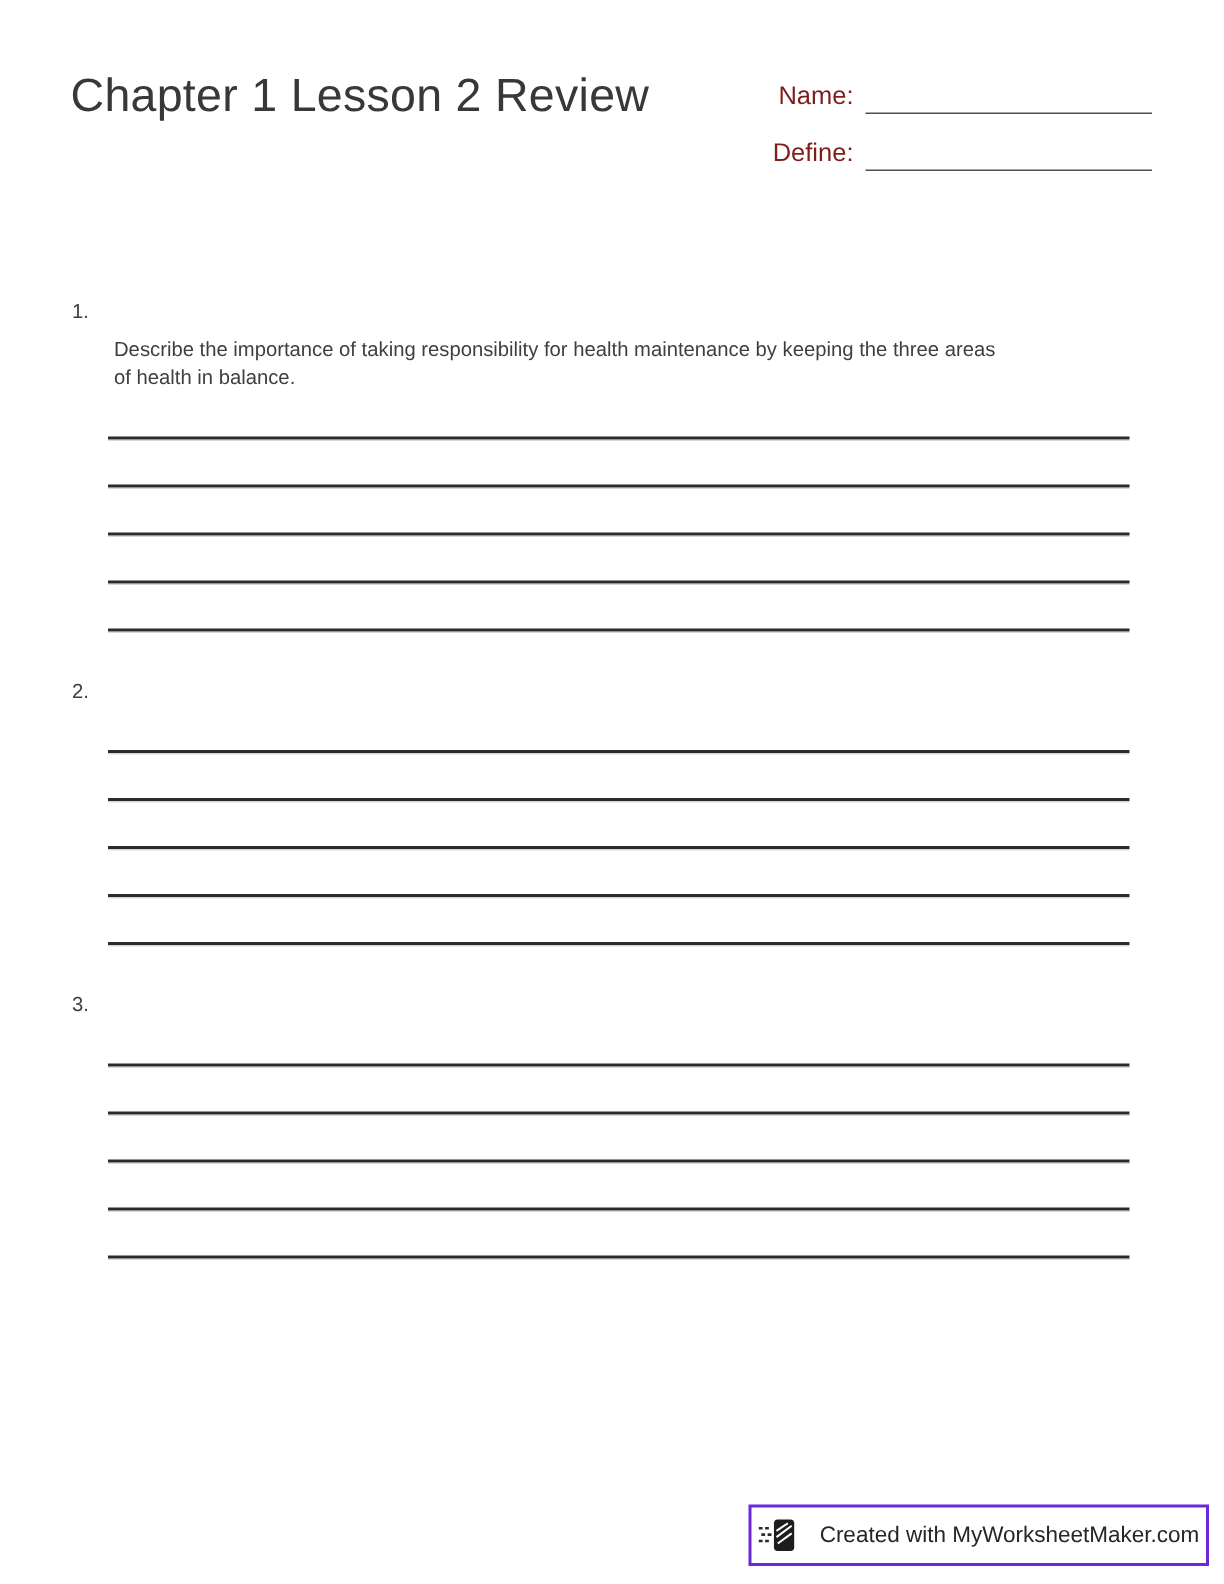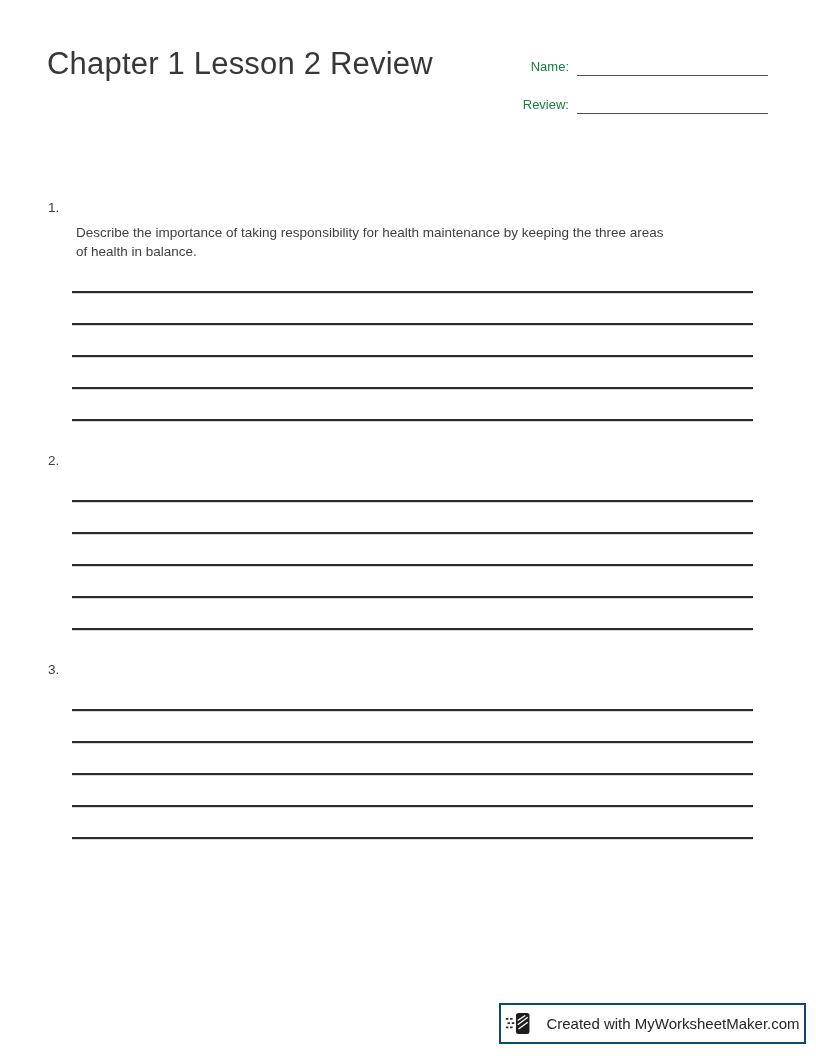--- a/index.html
+++ b/index.html
@@ -30,22 +30,22 @@
     top: 38px;
     right: 48px;
   }
   .info-row {
     display: flex;
     align-items: flex-end;
     justify-content: flex-end;
     height: 38px;
   }
   .info-label {
-    font-size: 13px;
-    color: #15803d;
+    font-size: 17px;
+    color: #7f1d1d;
     line-height: 1.35;
     padding-right: 8px;
     white-space: nowrap;
   }
   .info-line {
     display: block;
     width: 191px;
     height: 26px;
     border-bottom: 1.5px solid #4f4f4f;
   }
@@ -83,21 +83,21 @@
     margin-top: 30px;
   }
 
   
   .credit {
     position: absolute;
     left: 499px;
     top: 1003px;
     width: 307px;
     height: 41px;
-    border: 2px solid #0c4a6e;
+    border: 2px solid #6d28d9;
     background: #ffffff;
     display: flex;
     align-items: center;
     justify-content: center;
     gap: 14px;
     font-size: 15px;
     color: #262626;
     cursor: pointer;
   }
   .credit .logo { display: inline-flex; }
@@ -110,21 +110,21 @@
   <h1 class="title">Chapter 1 Lesson 2 Review</h1>
 
   <div class="info-fields" id="info-fields">
   <div class="info-row">
     <span class="info-label">Name:</span>
     <span class="info-line"></span>
   </div>
 
 
   <div class="info-row">
-    <span class="info-label">Review:</span>
+    <span class="info-label">Define:</span>
     <span class="info-line"></span>
   </div>
 </div>
 
   <div class="questions" id="questions">
   <section class="question">
     <div class="q-row">
       <span class="q-num">1.</span>
       <div class="q-text">
             <div>Describe the importance of taking responsibility for health maintenance by keeping the three areas</div>

